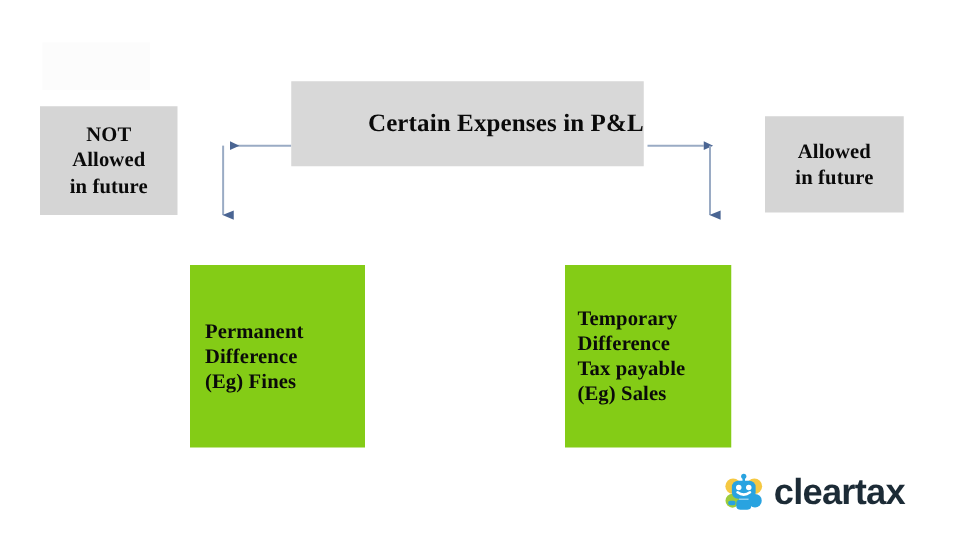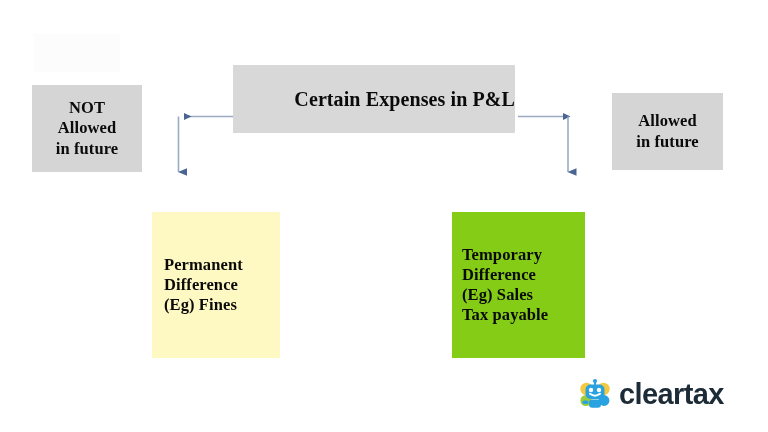--- a/index.html
+++ b/index.html
@@ -44,24 +44,24 @@
     left: 32px; top: 85px; width: 110px; height: 87px;
     font-size: 16.5px;
     background: #d5d5d5;
   }
   #allowed-box {
     left: 612px; top: 93px; width: 111px; height: 77px;
     font-size: 16.5px;
     background: #d5d5d5;
   }
   #permanent-box {
-    left: 152px; top: 212px; width: 128px; height: 146px;
+    left: 152px; top: 212px; width: 140px; height: 146px;
     font-size: 16.5px;
     padding-left: 12px;
-    background: #fef9c3;
+    background: #84cc16;
   }
   #temporary-box {
     left: 452px; top: 212px; width: 133px; height: 146px;
     font-size: 16.5px;
     padding-left: 10px;
     background: #84cc16;
   }
 
   
   .connector {
@@ -145,22 +145,22 @@
 
   <div id="permanent-box" class="box left">
     <span class="line">Permanent</span>
     <span class="line">Difference</span>
     <span class="line">(Eg) Fines</span>
   </div>
 
   <div id="temporary-box" class="box left">
     <span class="line">Temporary</span>
     <span class="line">Difference</span>
+    <span class="line">Tax payable</span>
     <span class="line">(Eg) Sales</span>
-    <span class="line">Tax payable</span>
   </div>
 
   <div id="logo">
     <svg id="logo-mark" width="34" height="32" viewBox="0 0 34 32">
 
       <circle cx="8.5" cy="11" r="6.2" fill="#f5c842"></circle>
       <circle cx="25.5" cy="11" r="6.2" fill="#f5c842"></circle>
       <circle cx="8" cy="22.5" r="5.6" fill="#9ccb3b"></circle>
       <circle cx="26" cy="22.5" r="5.4" fill="#29a3e0"></circle>
 

